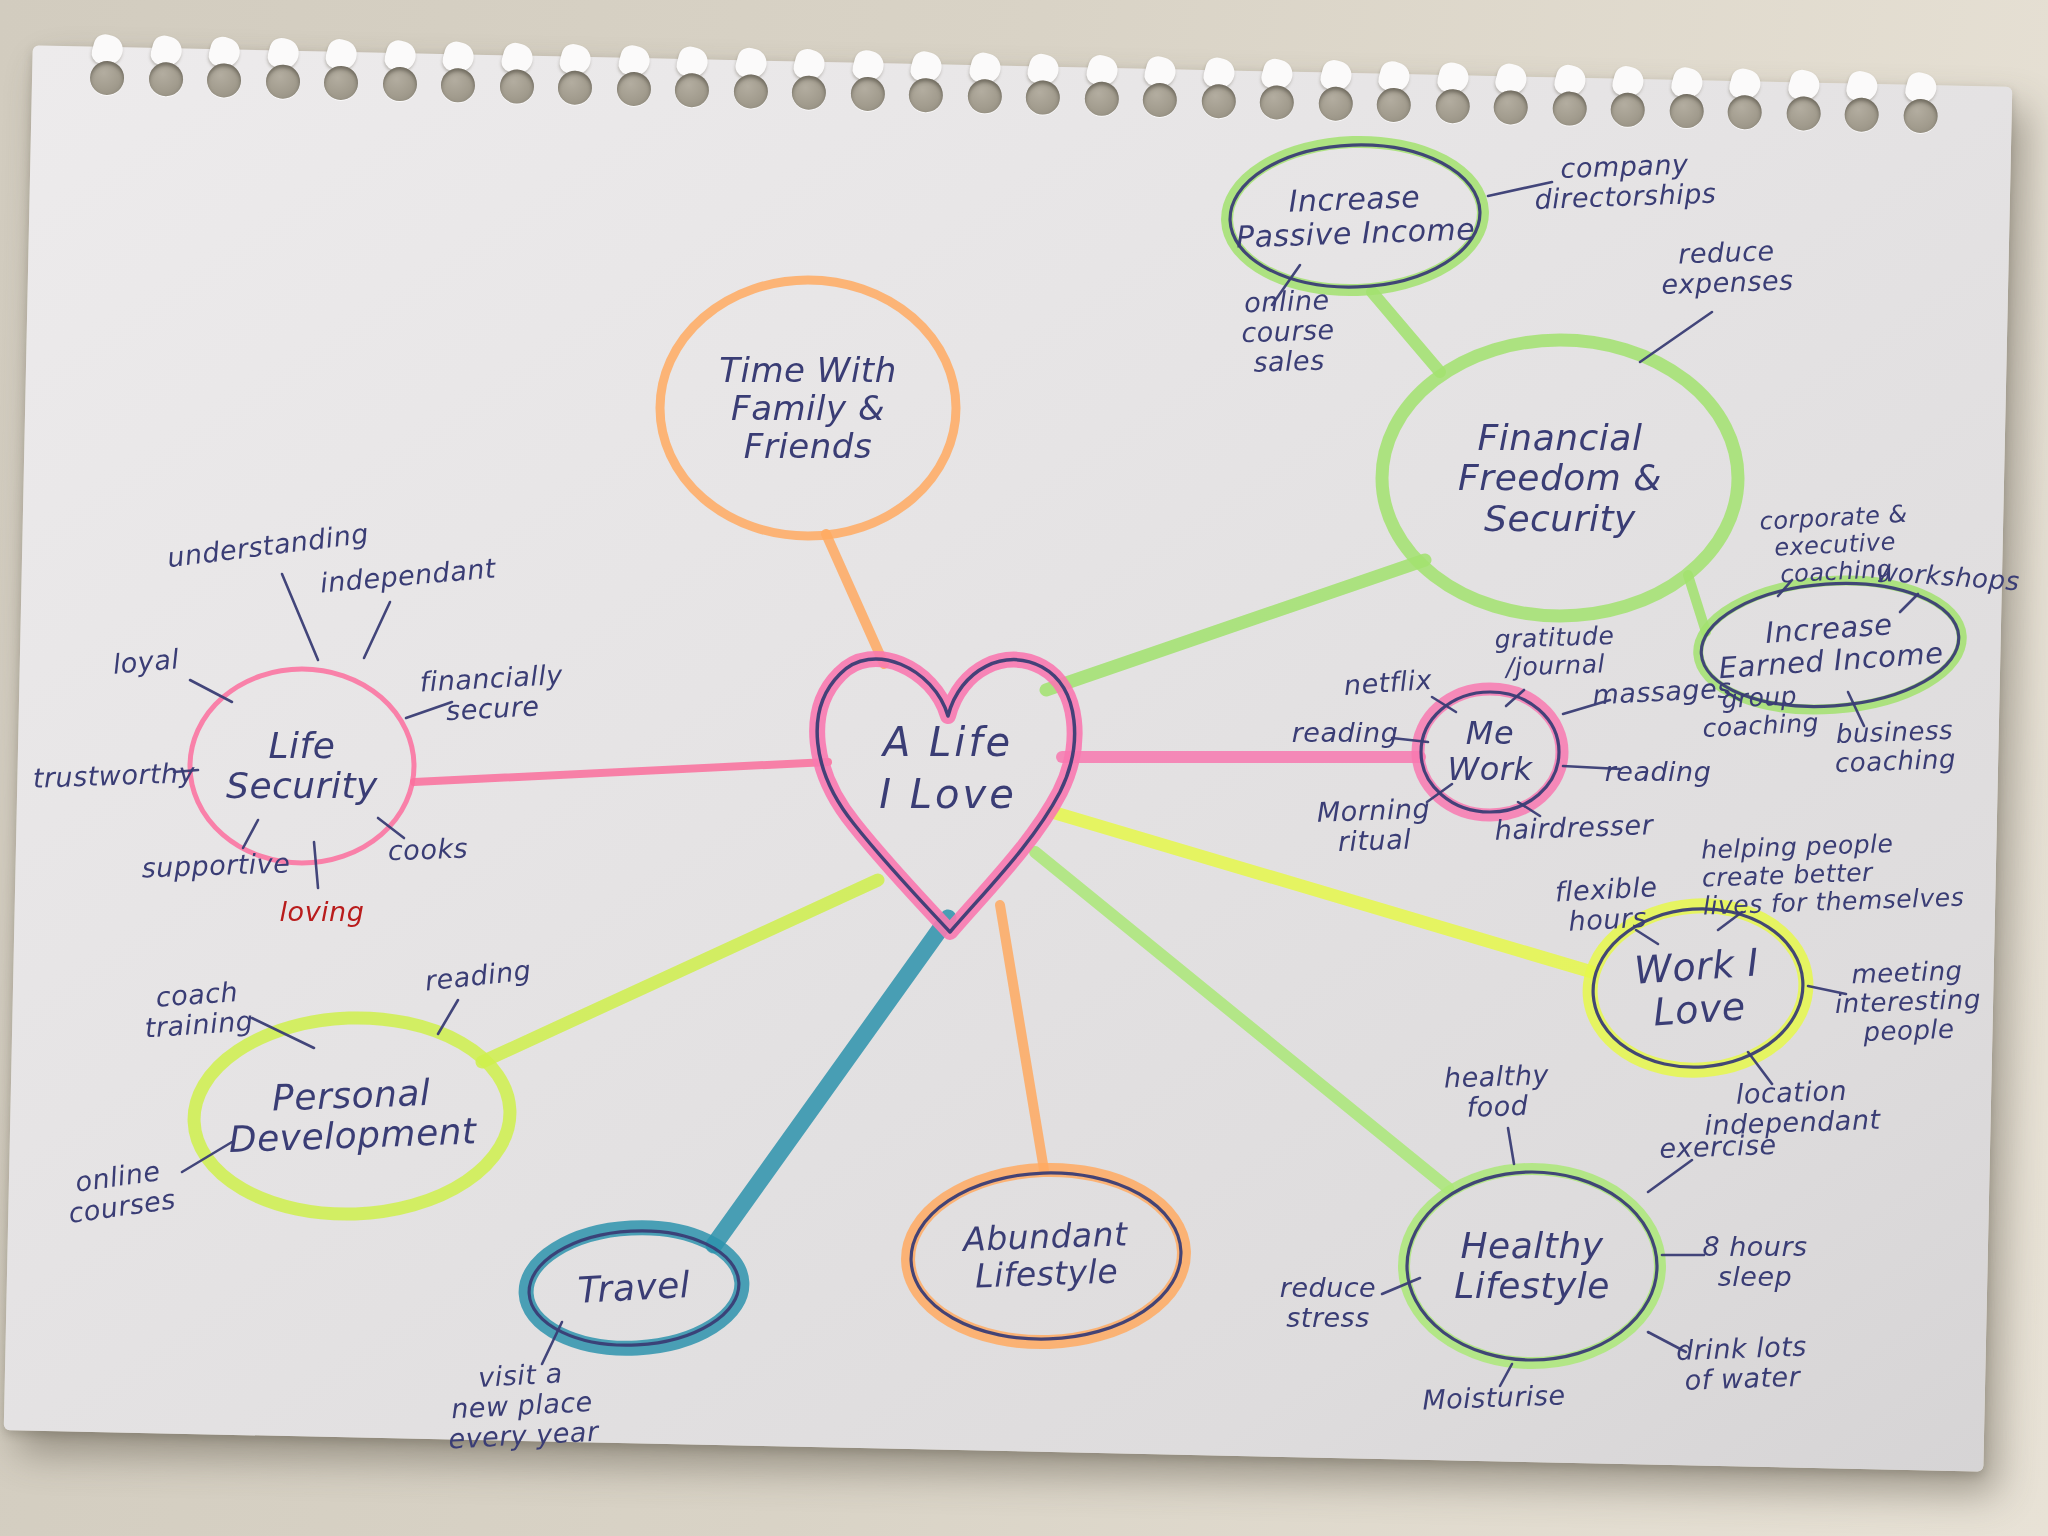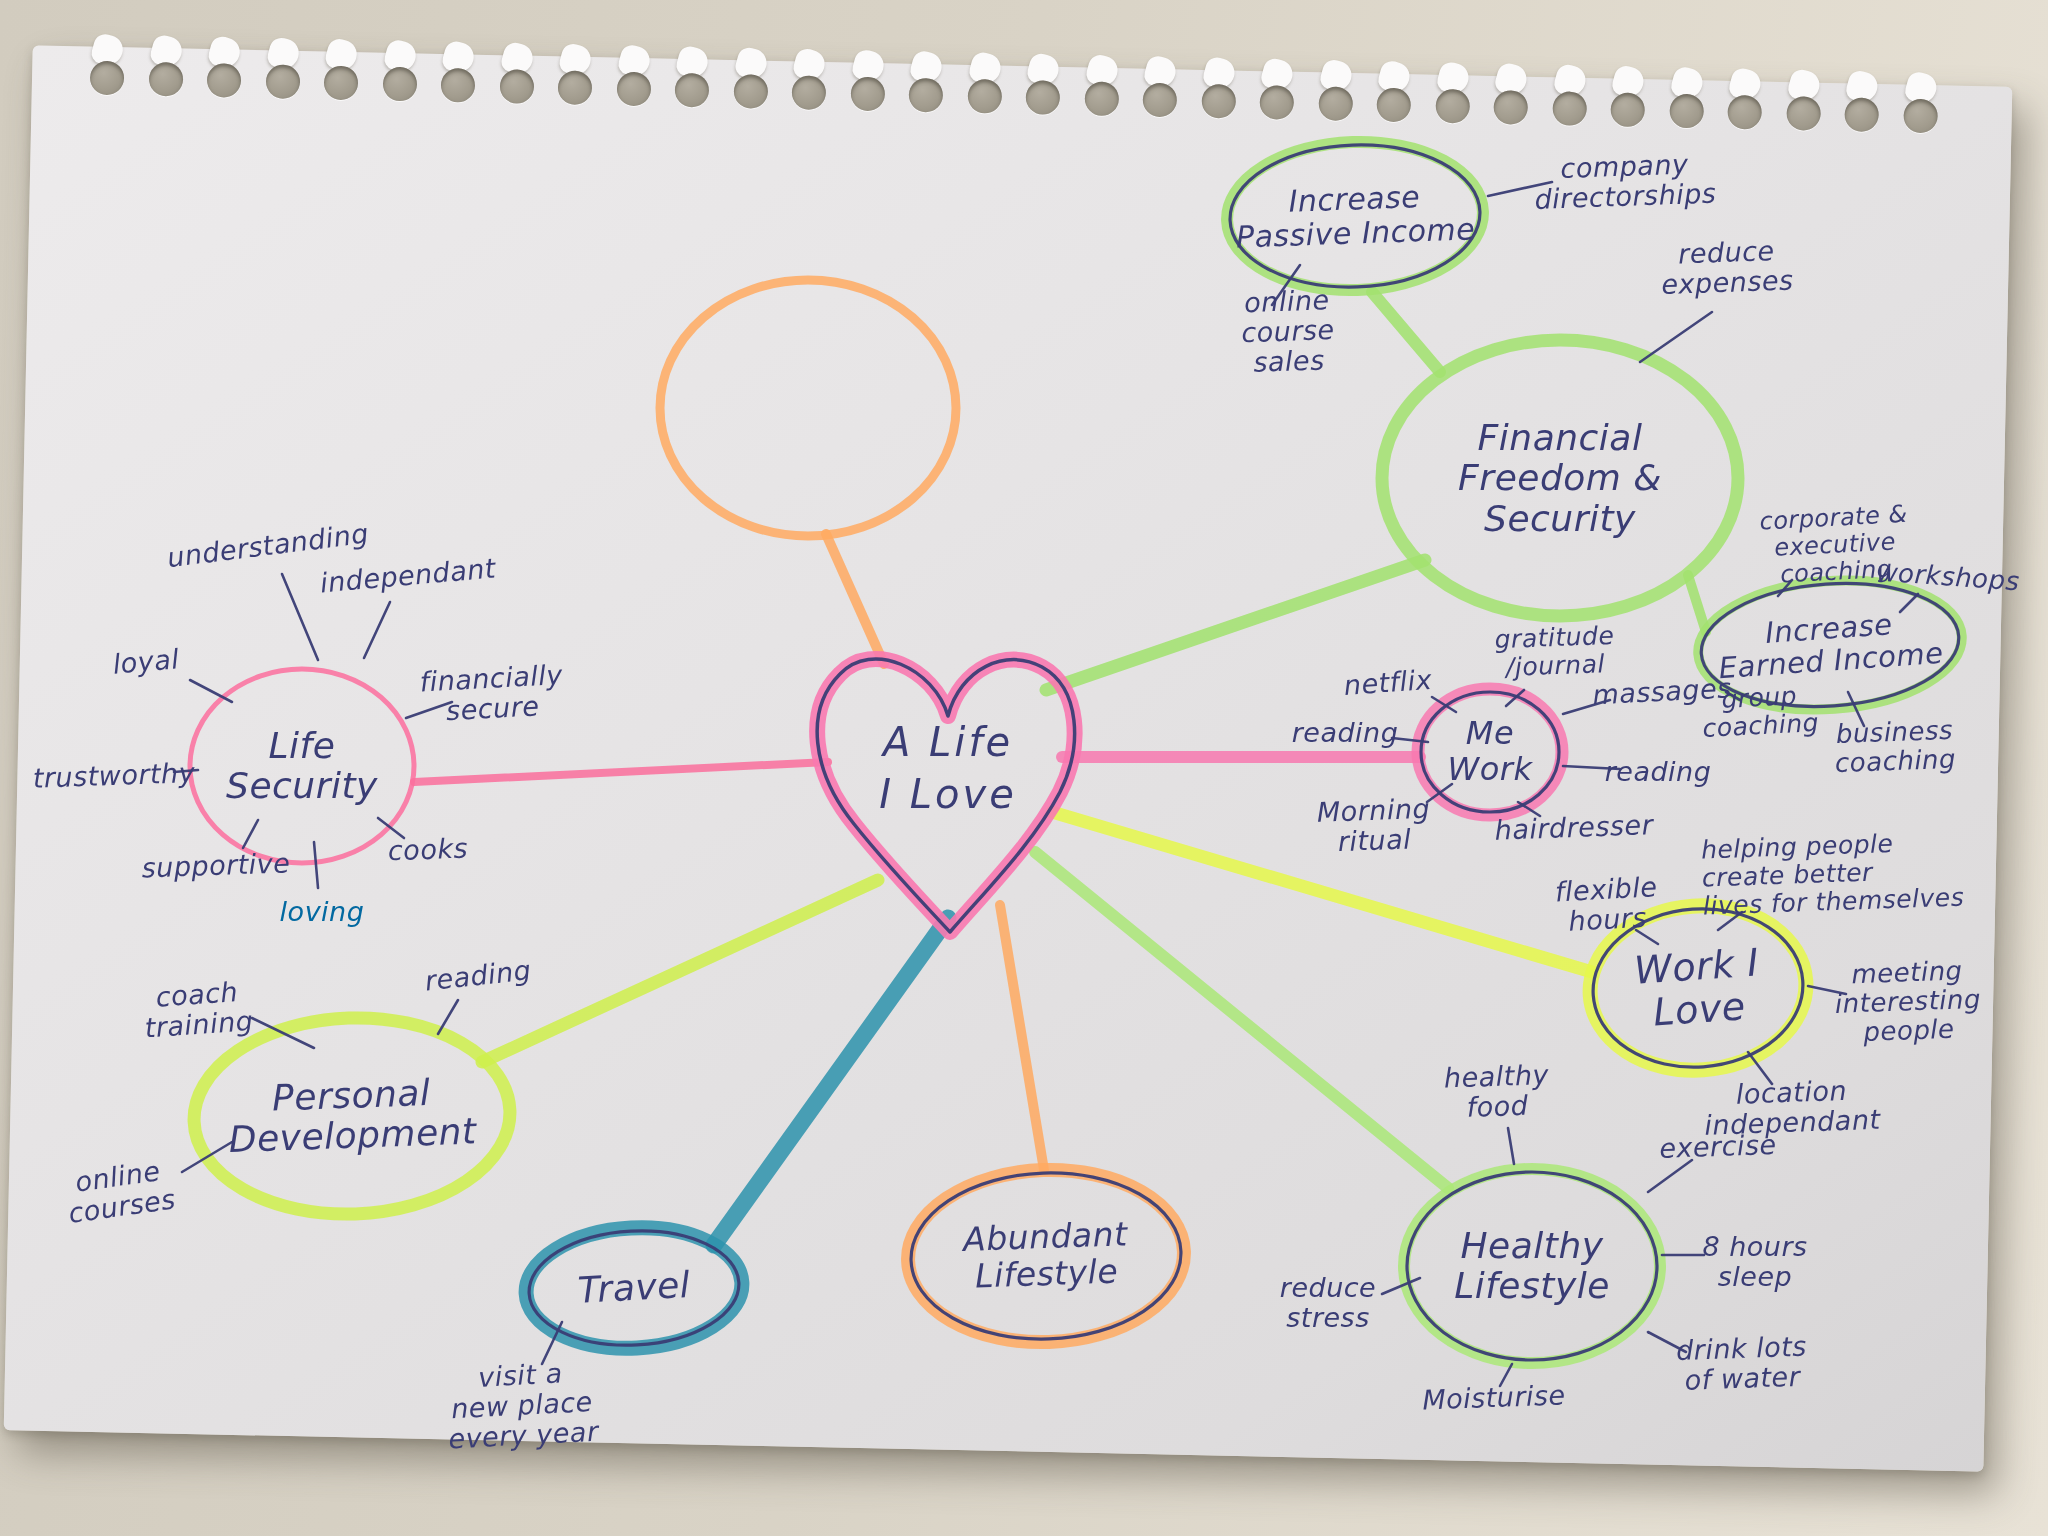--- a/index.html
+++ b/index.html
@@ -177,20 +177,23 @@
       <line x1="190" y1="680" x2="232" y2="702" stroke="#3a3d75" stroke-width="2.6" stroke-linecap="round" opacity="0.95"></line>
       <line x1="452" y1="702" x2="406" y2="718" stroke="#3a3d75" stroke-width="2.6" stroke-linecap="round" opacity="0.95"></line>
       <line x1="174" y1="772" x2="198" y2="770" stroke="#3a3d75" stroke-width="2.6" stroke-linecap="round" opacity="0.95"></line>
       <line x1="243" y1="848" x2="258" y2="820" stroke="#3a3d75" stroke-width="2.6" stroke-linecap="round" opacity="0.95"></line>
       <line x1="318" y1="888" x2="314" y2="842" stroke="#3a3d75" stroke-width="2.6" stroke-linecap="round" opacity="0.95"></line>
       <line x1="404" y1="838" x2="378" y2="818" stroke="#3a3d75" stroke-width="2.6" stroke-linecap="round" opacity="0.95"></line>
     </svg>
   <div id="labels">
       <div class="lbl center-heart" style="left: 948px; top: 768px; font-size: 40px; color: rgb(58, 61, 117);">A Life
 I Love</div>
+      <div class="lbl" style="left: 808px; top: 408px; font-size: 34px; color: rgb(58, 61, 117);">Time With
+Family &amp;
+Friends</div>
       <div class="lbl" style="left: 1560px; top: 478px; font-size: 36px; color: rgb(58, 61, 117);">Financial
 Freedom &amp;
 Security</div>
       <div class="lbl" style="left: 1355px; top: 216px; font-size: 30px; color: rgb(58, 61, 117); transform: translate(-50%, -50%) rotate(-2deg);">Increase
 Passive Income</div>
       <div class="lbl" style="left: 1830px; top: 645px; font-size: 29px; color: rgb(58, 61, 117); transform: translate(-50%, -50%) rotate(-4deg);">Increase
 Earned Income</div>
       <div class="lbl" style="left: 1490px; top: 752px; font-size: 32px; color: rgb(58, 61, 117);">Me
 Work</div>
       <div class="lbl" style="left: 1698px; top: 988px; font-size: 38px; color: rgb(58, 61, 117); transform: translate(-50%, -50%) rotate(-4deg);">Work I
@@ -256,16 +259,16 @@
       <div class="lbl" style="left: 478px; top: 976px; font-size: 27px; color: rgb(58, 61, 117); transform: translate(-50%, -50%) rotate(-6deg);">reading</div>
       <div class="lbl" style="left: 120px; top: 1192px; font-size: 27px; color: rgb(58, 61, 117); transform: translate(-50%, -50%) rotate(-8deg);">online
 courses</div>
       <div class="lbl" style="left: 268px; top: 546px; font-size: 27px; color: rgb(58, 61, 117); transform: translate(-50%, -50%) rotate(-7deg);">understanding</div>
       <div class="lbl" style="left: 408px; top: 576px; font-size: 27px; color: rgb(58, 61, 117); transform: translate(-50%, -50%) rotate(-5deg);">independant</div>
       <div class="lbl" style="left: 146px; top: 662px; font-size: 27px; color: rgb(58, 61, 117); transform: translate(-50%, -50%) rotate(-5deg);">loyal</div>
       <div class="lbl" style="left: 492px; top: 694px; font-size: 27px; color: rgb(58, 61, 117); transform: translate(-50%, -50%) rotate(-3deg);">financially
 secure</div>
       <div class="lbl" style="left: 114px; top: 776px; font-size: 27px; color: rgb(58, 61, 117); transform: translate(-50%, -50%) rotate(-2deg);">trustworthy</div>
       <div class="lbl" style="left: 216px; top: 866px; font-size: 27px; color: rgb(58, 61, 117); transform: translate(-50%, -50%) rotate(-2deg);">supportive</div>
-      <div class="lbl" style="left: 322px; top: 912px; font-size: 27px; color: #0369a1; text-align: center;">loving</div>
+      <div class="lbl" style="left: 322px; top: 912px; font-size: 27px; color: #b91c1c; text-align: center;">loving</div>
       <div class="lbl" style="left: 428px; top: 850px; font-size: 27px; color: rgb(58, 61, 117); transform: translate(-50%, -50%) rotate(-2deg);">cooks</div>
     </div>
 </div>
 
 </body></html>

